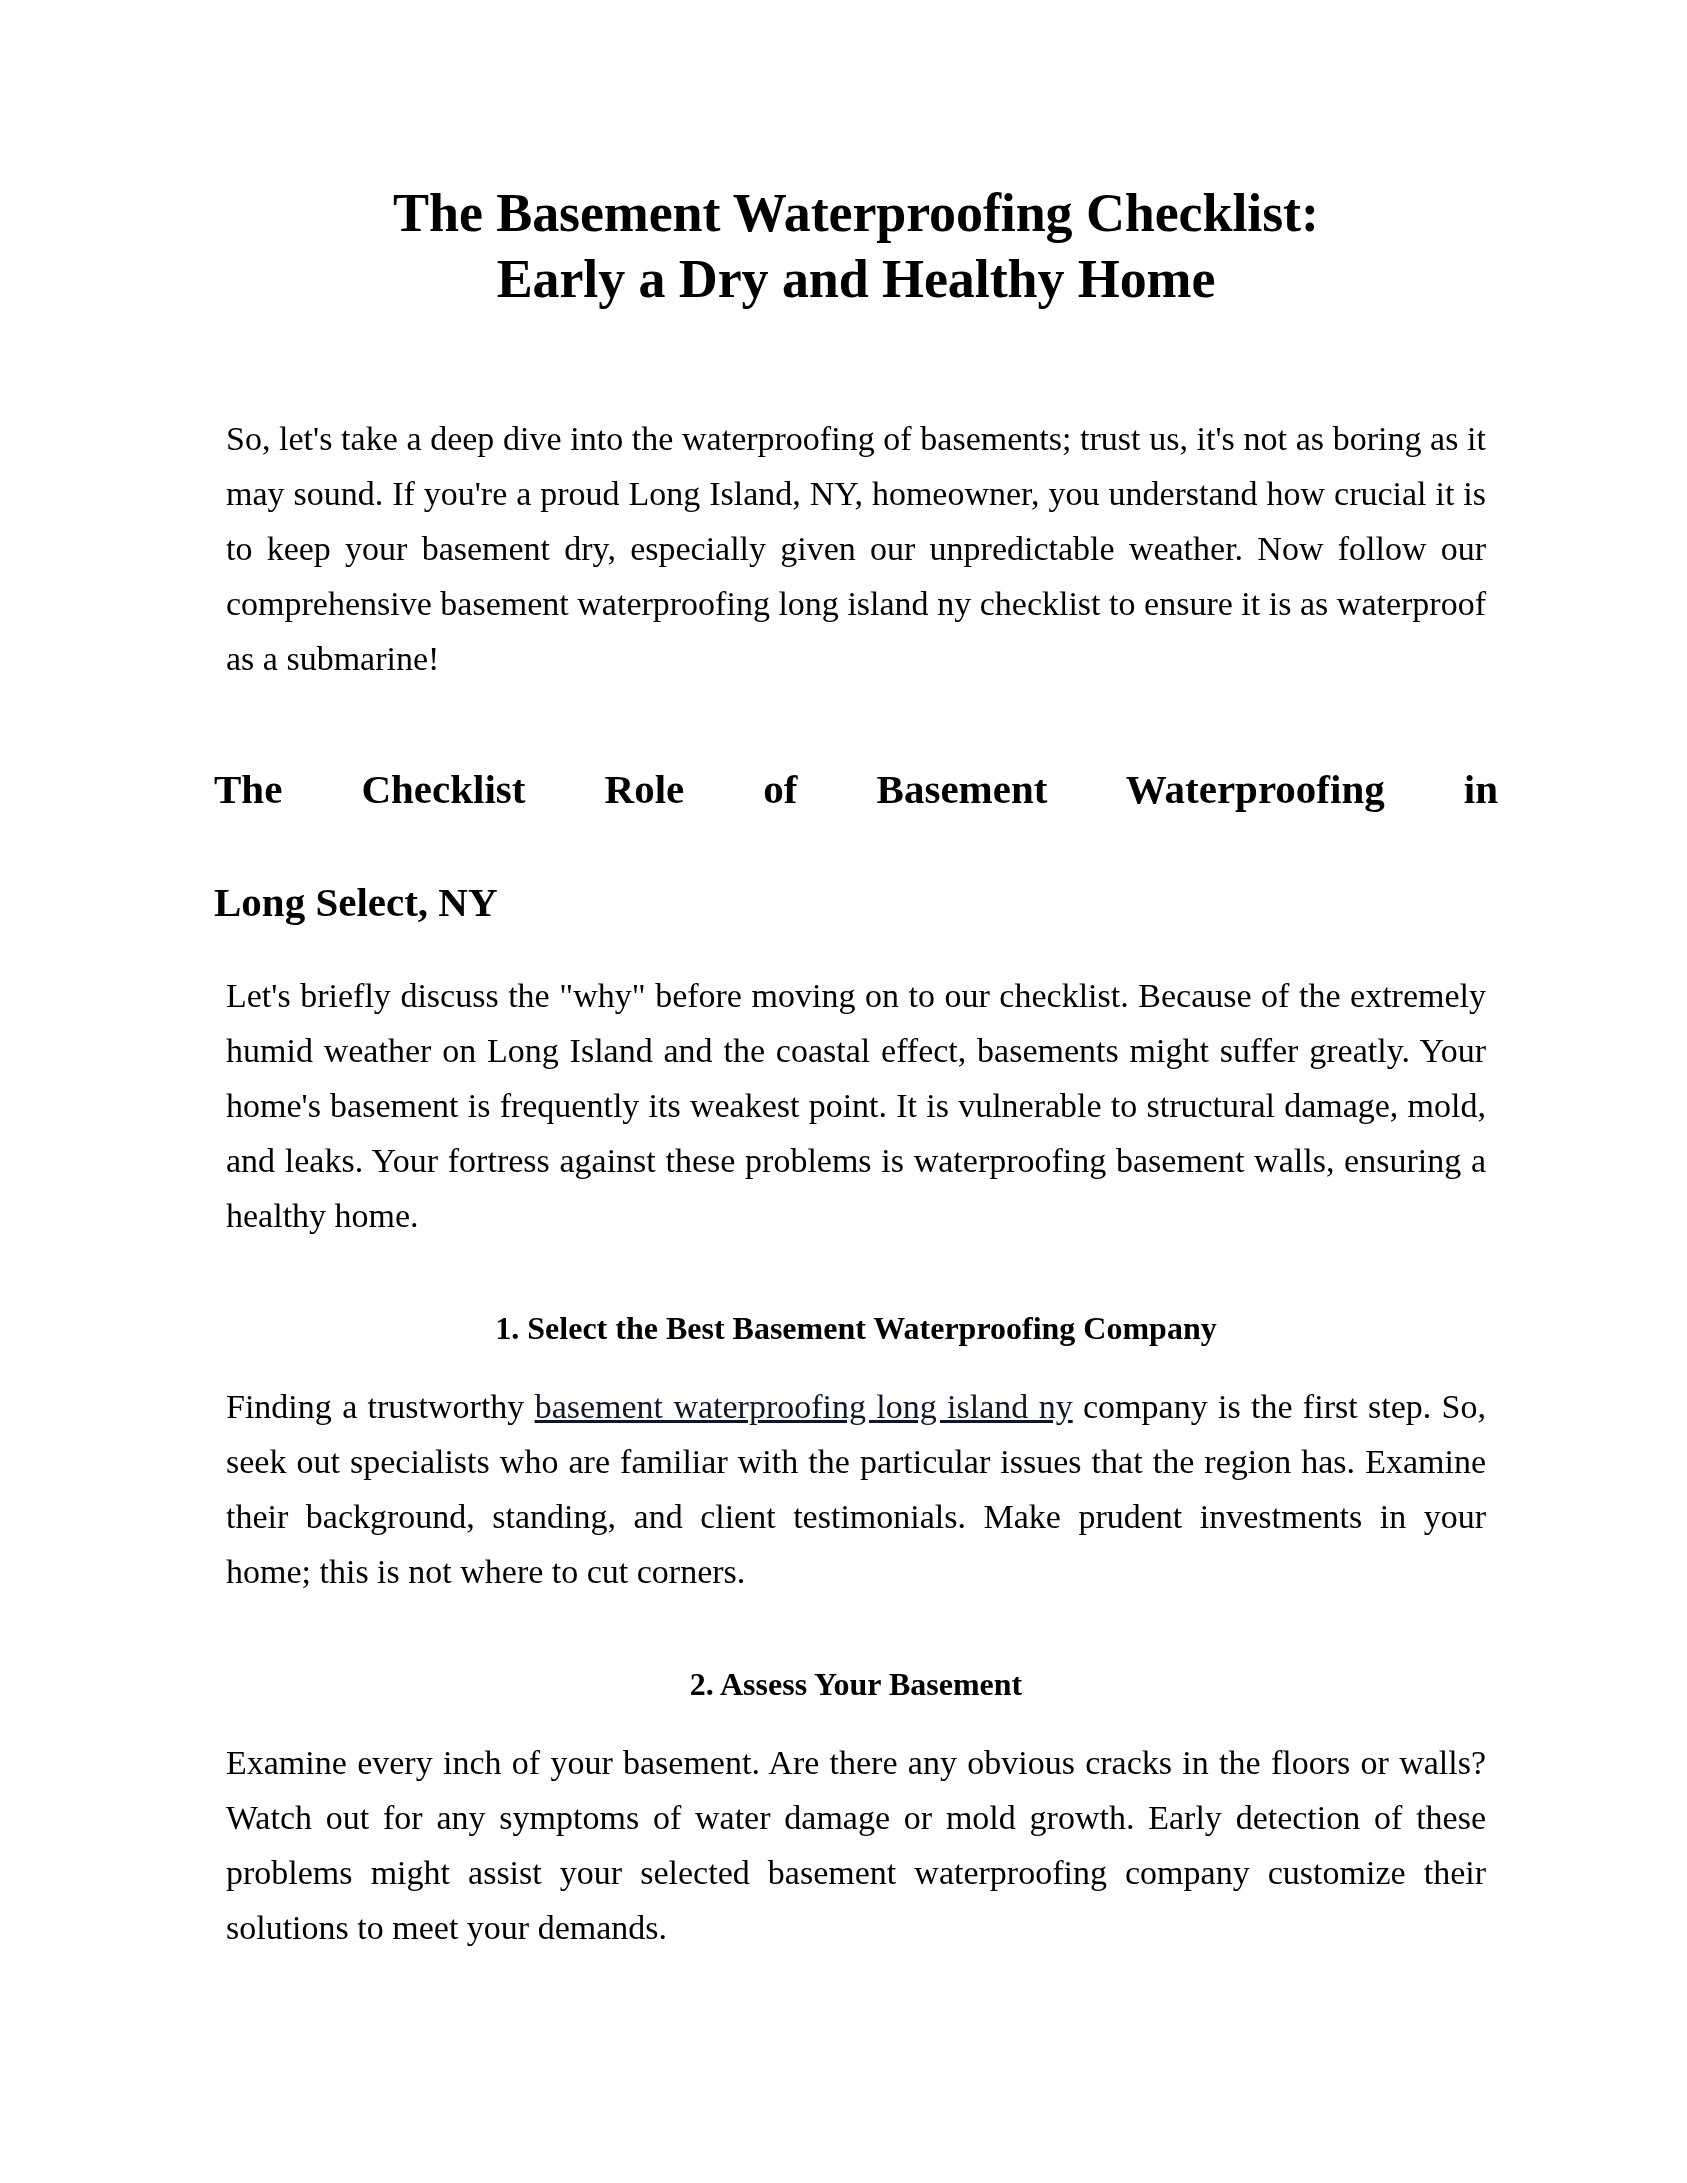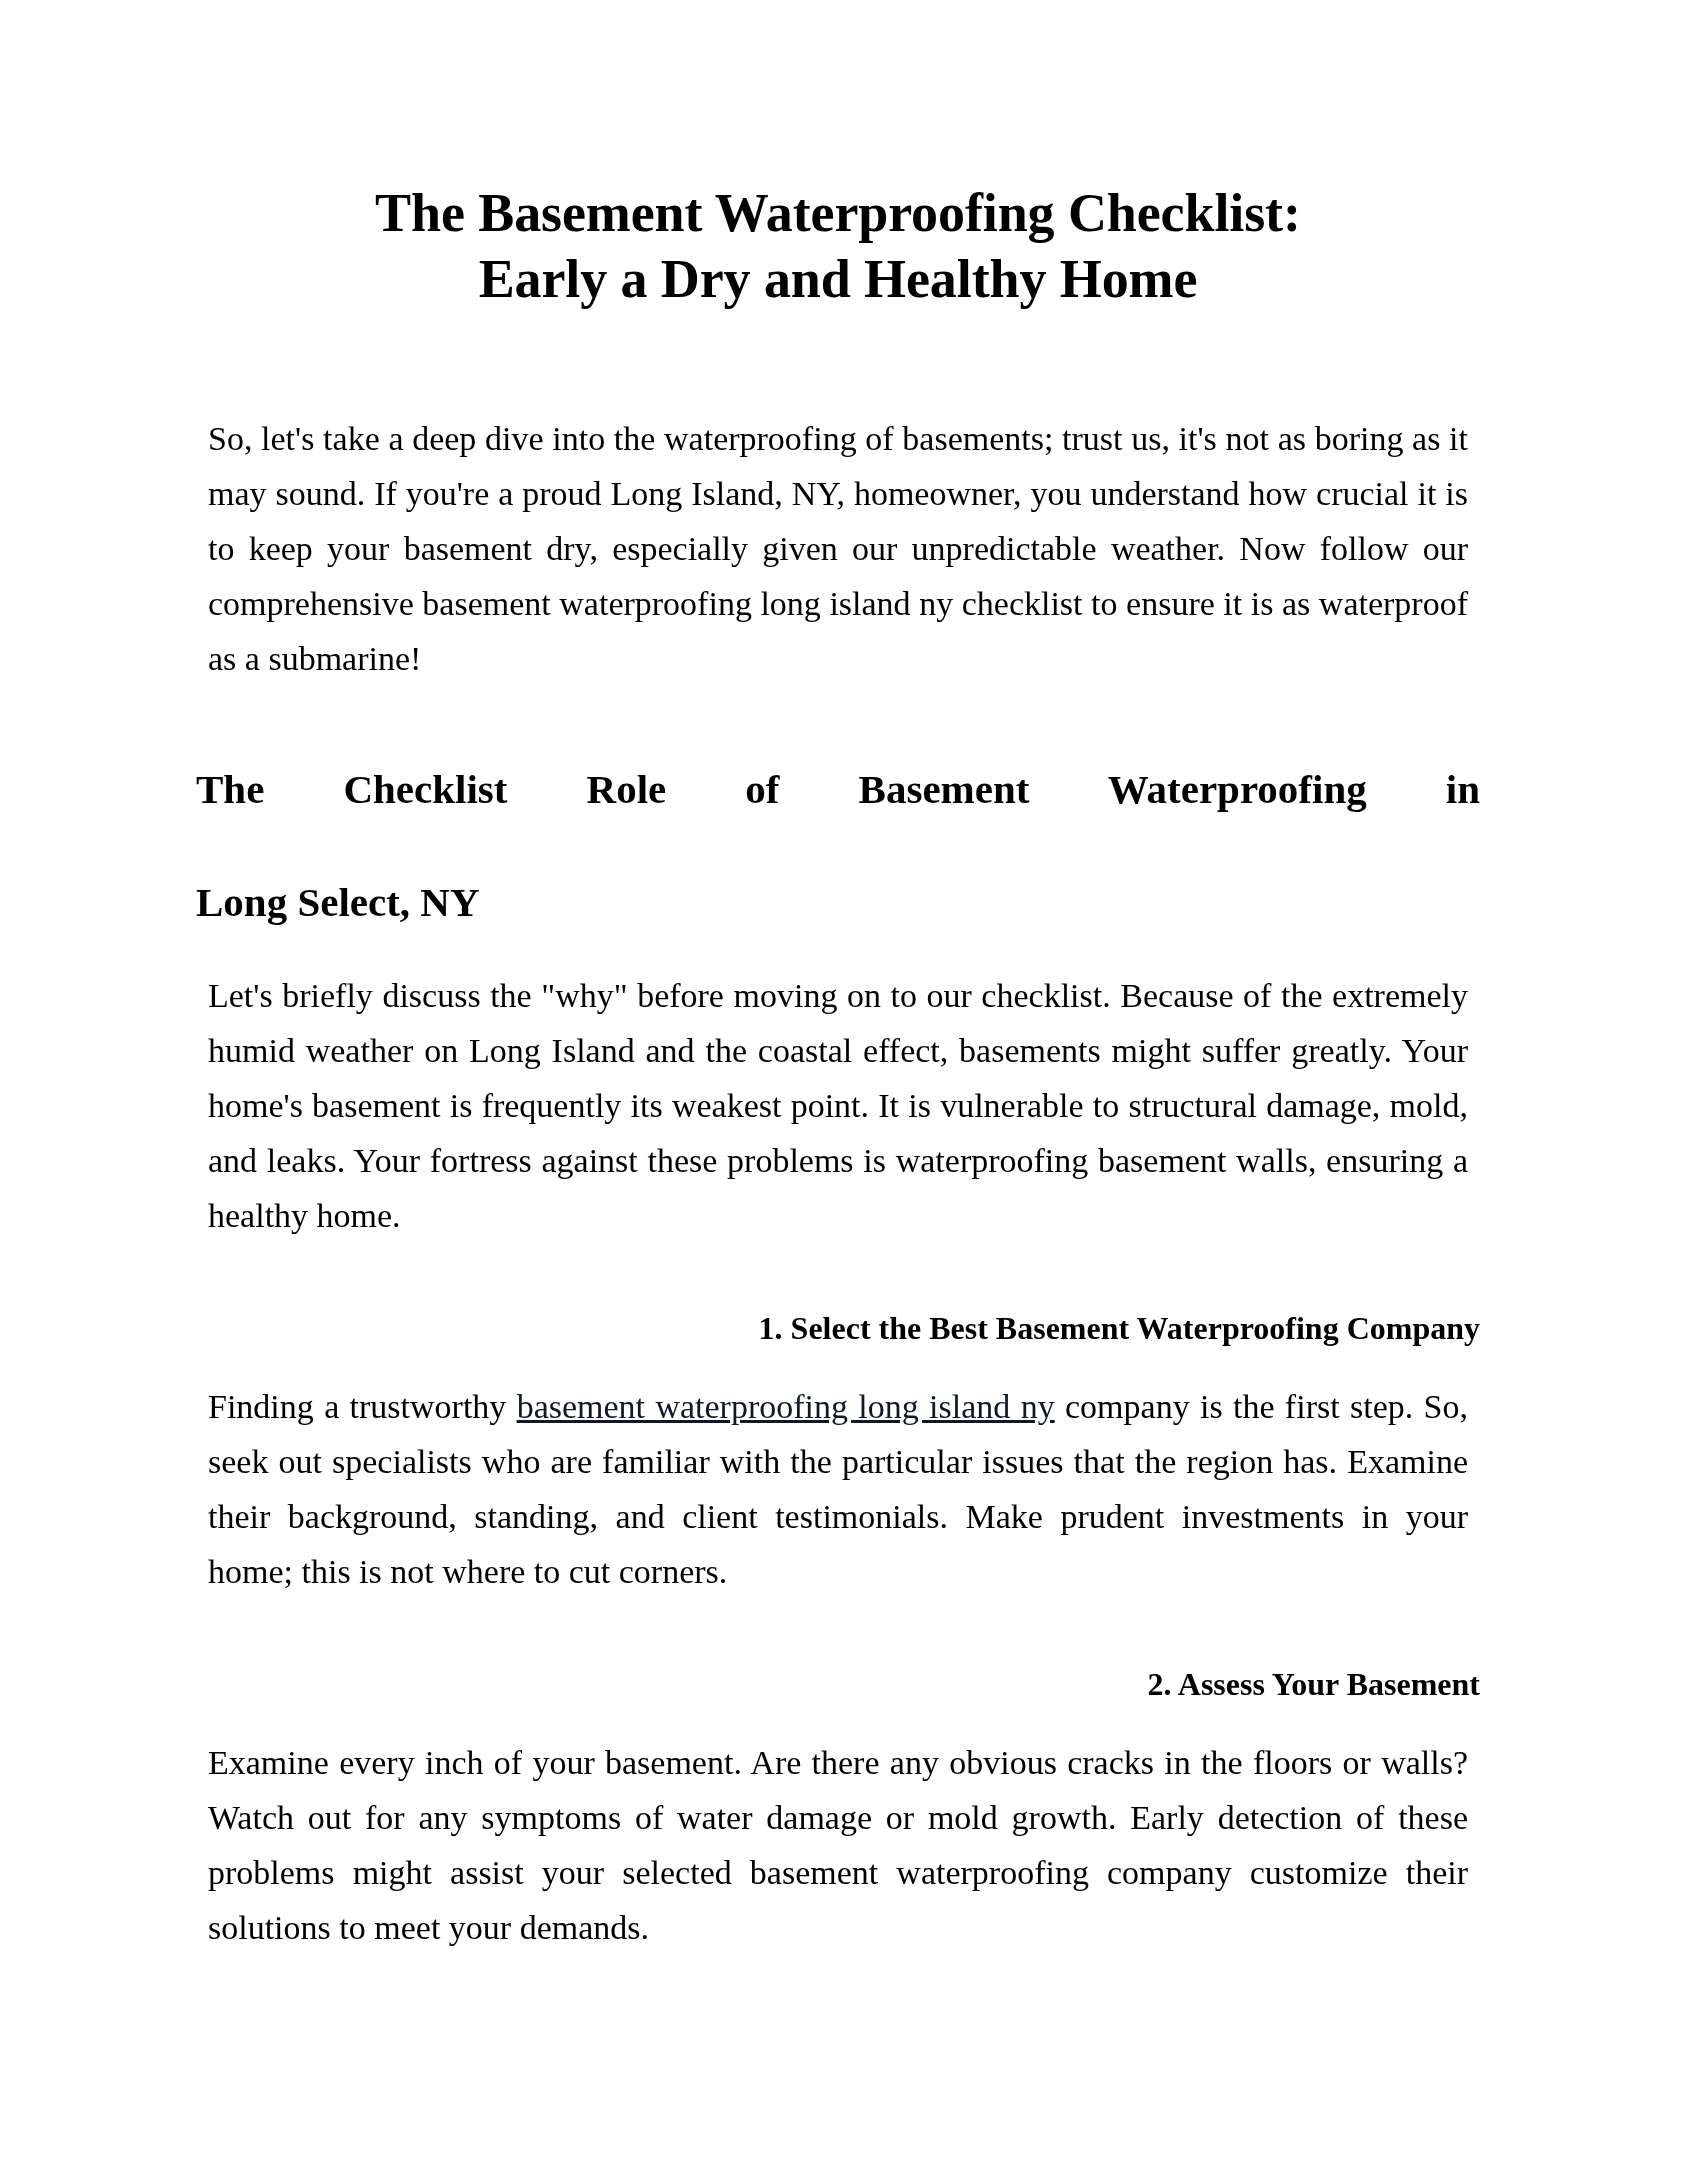--- a/index.html
+++ b/index.html
@@ -18,21 +18,21 @@
     position: relative;
     width: 1687px;
     height: 2183px;
     background: #ffffff;
     box-sizing: border-box;
     padding: 0;
     overflow: hidden;
   }
   .content {
     position: absolute;
-    left: 196px;
+    left: 214px;
     top: 0;
     width: 1284px;
   }
   .doc-title {
     font-size: 54px;
     font-weight: bold;
     line-height: 1.22;
     text-align: center;
     margin: 0;
     padding-top: 181px;
@@ -70,21 +70,21 @@
   }
   .section-heading .h-line.spread::after {
     content: "";
     display: inline-block;
     width: 100%;
   }
   .sub-heading {
     font-size: 32px;
     font-weight: bold;
     line-height: 1.4;
-    text-align: right;
+    text-align: center;
     margin: 0;
   }
   a.inline-link {
     color: #0f172a;
     text-decoration: underline;
     text-underline-offset: 2.2px;
   }
 </style>
 </head>
 <body>

